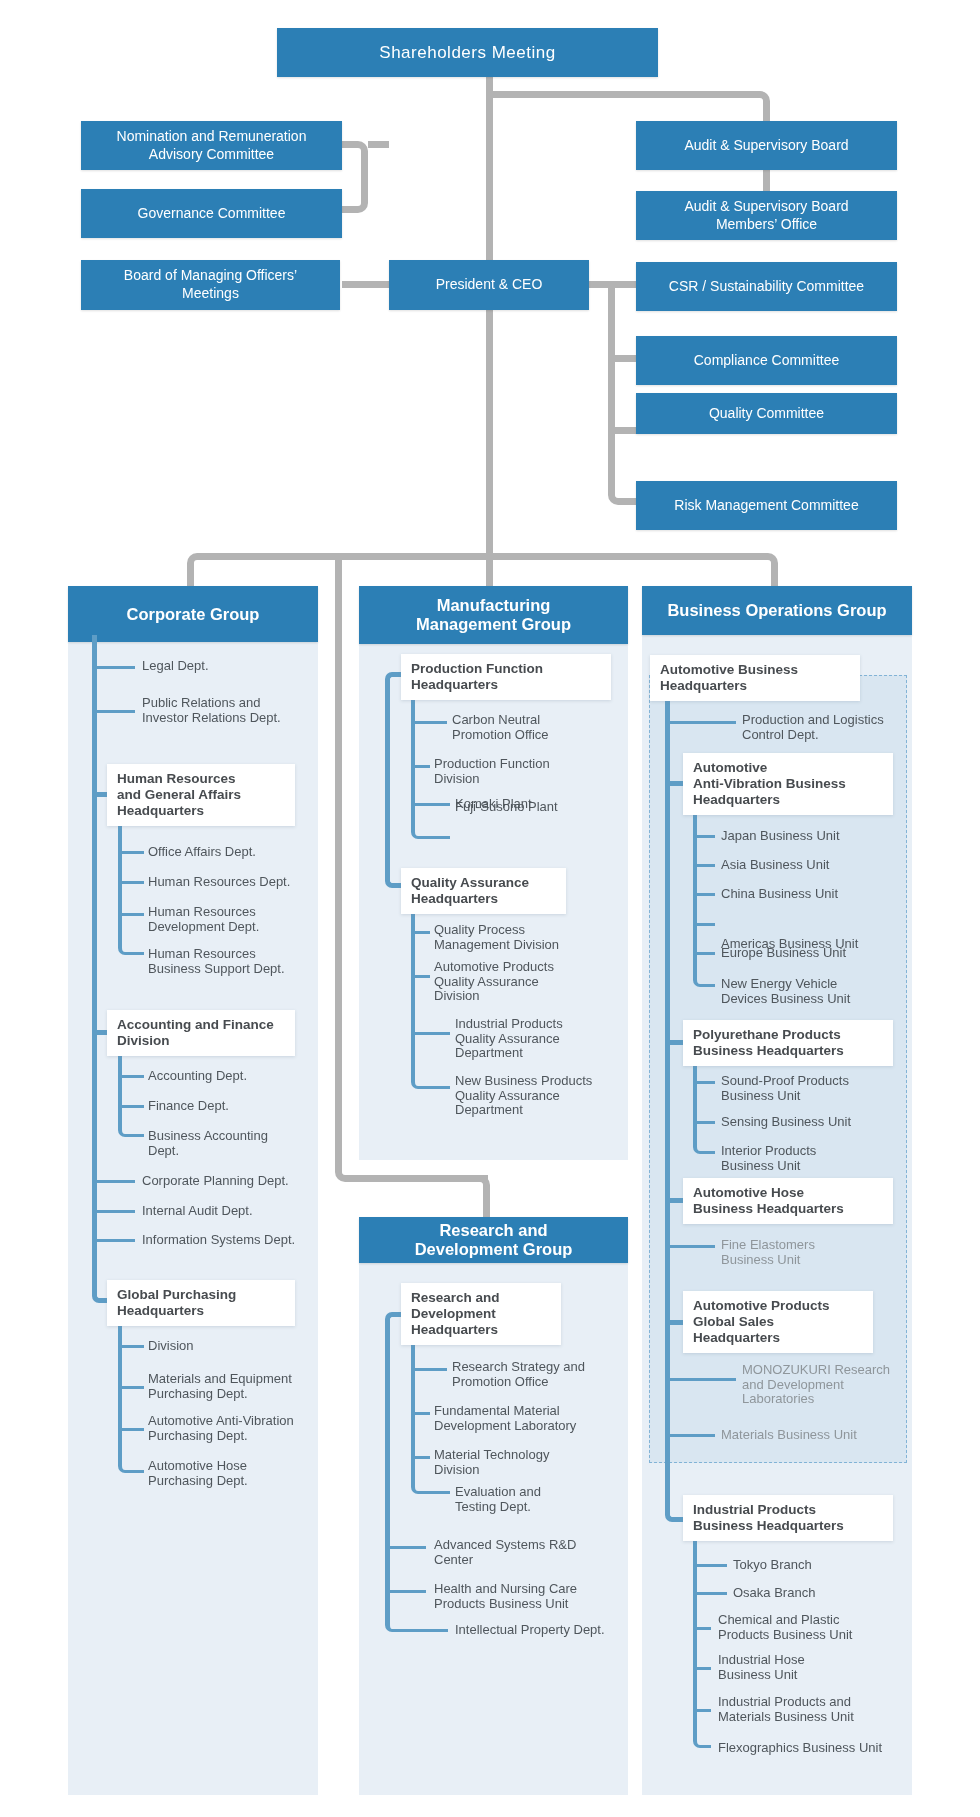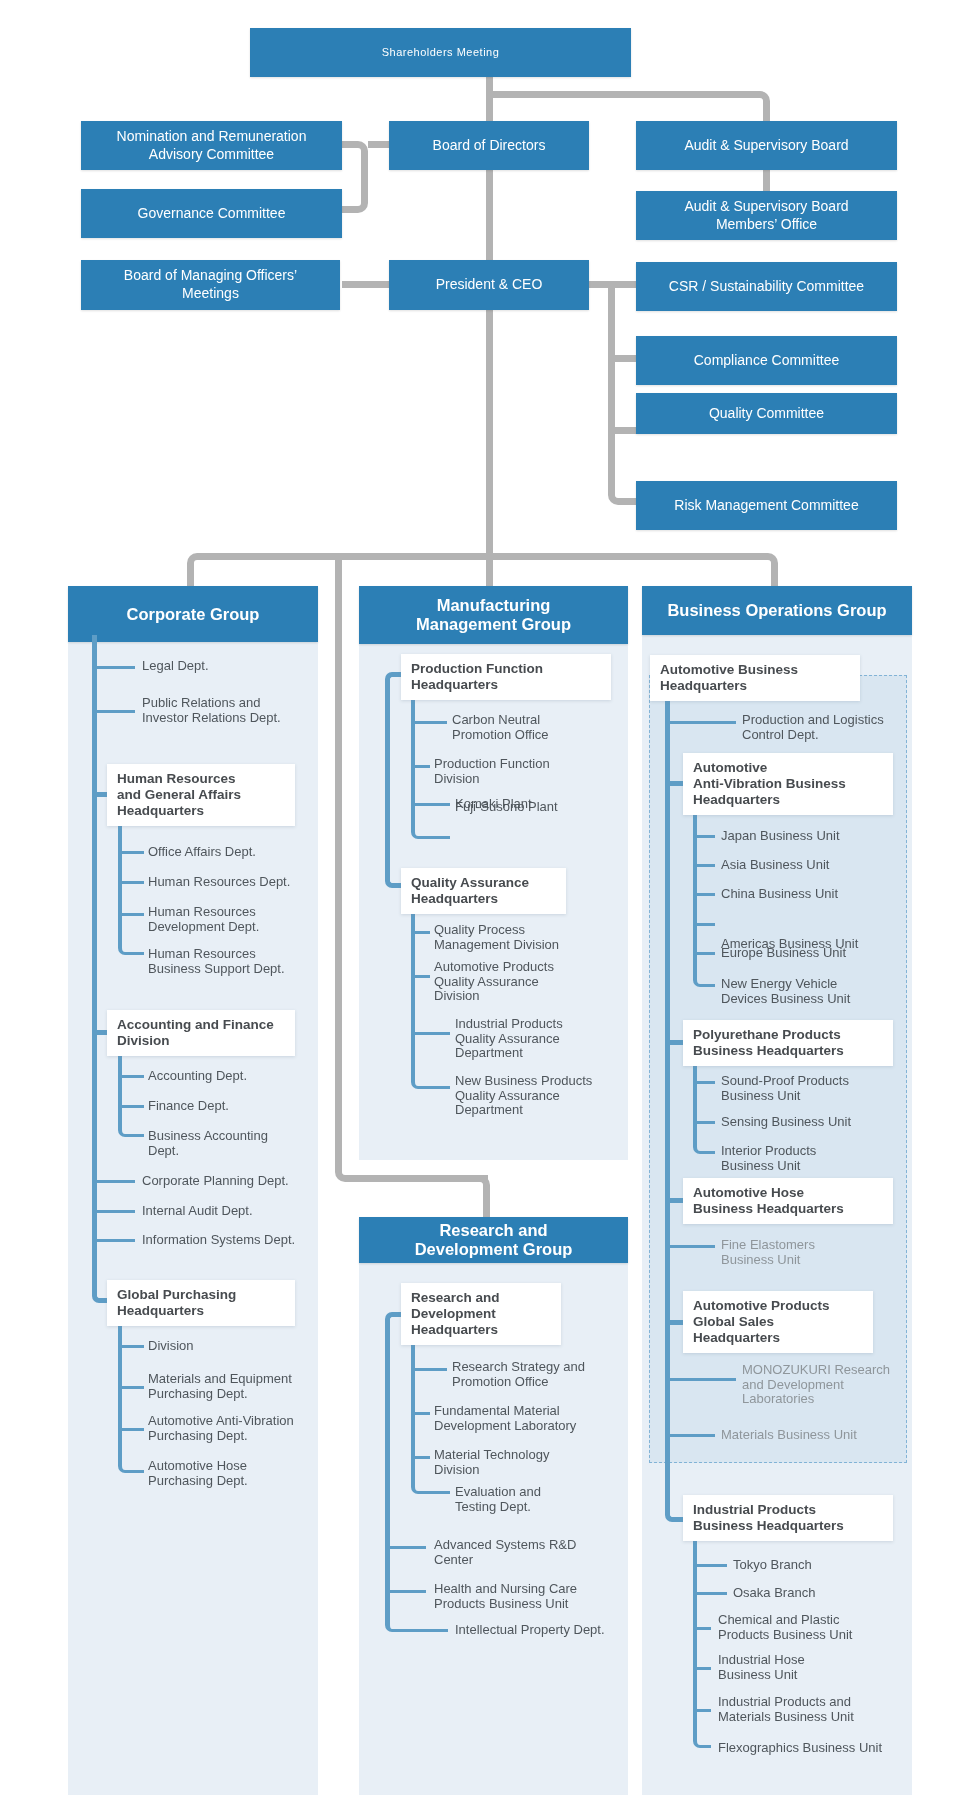--- a/index.html
+++ b/index.html
@@ -11,21 +11,21 @@
     --ink:#4f565c;
     --boldink:#474b4f;
     --grayink:#8f969b;
   }
   html,body{margin:0;padding:0;background:#fff;}
   body{font-family:"Liberation Sans","DejaVu Sans",sans-serif;}
   #canvas{position:relative;width:980px;height:1817px;background:#fff;overflow:hidden;}
   
   .bb{position:absolute;background:var(--blue);color:#fff;display:flex;align-items:center;justify-content:center;
       text-align:center;font-size:14px;line-height:1.28;white-space:pre-line;box-shadow:0 1px 2px rgba(0,0,0,.12);}
-  .bb.big{font-size:11px;letter-spacing:.5px;}
+  .bb.big{font-size:17px;letter-spacing:.5px;margin-left:27px;}
   
   .gh{position:absolute;background:var(--blue);color:#fff;display:flex;align-items:center;justify-content:center;
       text-align:center;font-weight:bold;font-size:16.5px;line-height:1.15;white-space:pre-line;box-shadow:0 1px 2px rgba(0,0,0,.12);}
   
   .panel{position:absolute;background:var(--panel);}
   .dash{position:absolute;background:var(--dashbg);border:1.5px dashed #82b3d6;}
   
   .wb{position:absolute;background:#fff;color:var(--boldink);font-weight:bold;font-size:13.5px;line-height:1.18;
       padding:7px 10px;white-space:pre-line;box-shadow:0 1px 3px rgba(120,140,160,.25);}
   
@@ -58,21 +58,20 @@
   <i class="gl" style="left:615px;top:355px;width:21px;height:7px"></i>
   <i class="gl" style="left:615px;top:427px;width:21px;height:7px"></i>
   <i class="ge" style="left:608px;top:430px;width:28px;height:75px;border-left-width:7px;border-bottom-width:7px;border-bottom-left-radius:10px"></i>
   <i class="ge" style="left:187px;top:553px;width:591px;height:33px;border-top-width:7px;border-left-width:7px;border-right-width:7px;border-top-left-radius:10px;border-top-right-radius:10px"></i>
   <i class="ge" style="left:335px;top:556px;width:153px;height:626px;border-left-width:7px;border-bottom-width:7px;border-bottom-left-radius:10px"></i>
   <i class="ge" style="left:468px;top:1175px;width:22px;height:42px;border-top-width:7px;border-right-width:7px;border-top-right-radius:10px"></i>
 
   <div class="bb big" style="left:250px;top:28px;width:381px;height:49px">Shareholders Meeting</div>
   <div class="bb" style="left:81px;top:121px;width:261px;height:49px">Nomination and Remuneration
 Advisory Committee</div>
-  <div class="bb" style="left:389px;top:121px;width:200px;height:49px">Board of Directors</div>
   <div class="bb" style="left:636px;top:121px;width:261px;height:49px">Audit &amp; Supervisory Board</div>
   <div class="bb" style="left:81px;top:189px;width:261px;height:49px">Governance Committee</div>
   <div class="bb" style="left:636px;top:191px;width:261px;height:49px">Audit &amp; Supervisory Board
 Members’ Office</div>
   <div class="bb" style="left:81px;top:260px;width:259px;height:50px">Board of Managing Officers’
 Meetings</div>
   <div class="bb" style="left:389px;top:260px;width:200px;height:50px">President &amp; CEO</div>
   <div class="bb" style="left:636px;top:262px;width:261px;height:49px">CSR / Sustainability Committee</div>
   <div class="bb" style="left:636px;top:336px;width:261px;height:49px">Compliance Committee</div>
   <div class="bb" style="left:636px;top:393px;width:261px;height:41px">Quality Committee</div>

